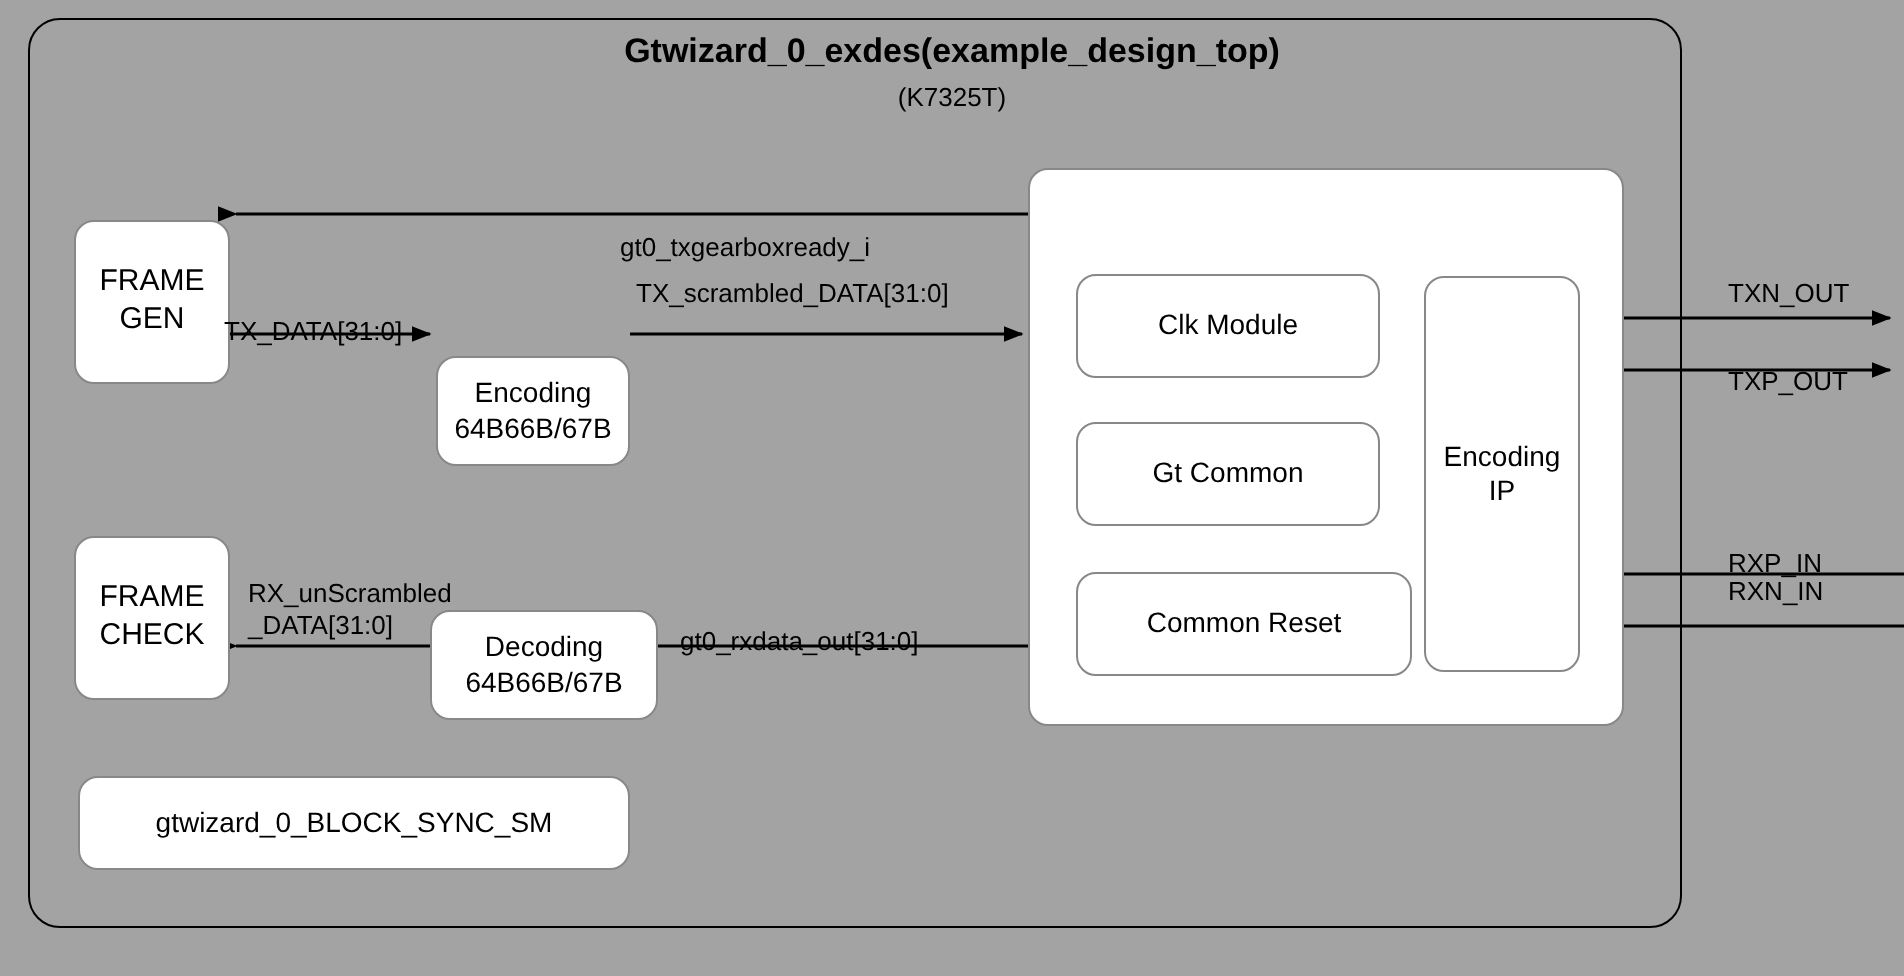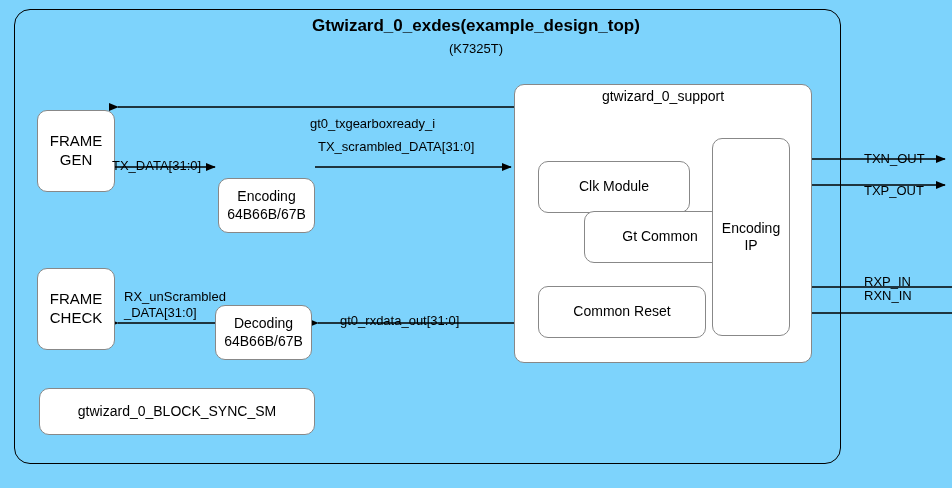--- a/index.html
+++ b/index.html
@@ -9,21 +9,21 @@
     background: #ffffff;
   }
   body {
     font-family: "Liberation Sans", sans-serif;
     color: #000000;
   }
   #canvas {
     position: relative;
     width: 952px;
     height: 488px;
-    background: #7dd3fc;
+    background: #a3a3a3;
     overflow: hidden;
   }
   .svg-layer {
     position: absolute;
     left: 0;
     top: 0;
     width: 952px;
     height: 488px;
   }
   
@@ -116,45 +116,44 @@
 
   <div class="box thin-box f15" style="left:37px; top:110px; width:78px; height:82px;">FRAME
 GEN</div>
 
   <div class="box thin-box f14" style="left:218px; top:134px; width:97px; height:55px;margin-top:44px;">Encoding
 64B66B/67B</div>
 
   <div class="box thin-box f15" style="left:37px; top:268px; width:78px; height:82px;">FRAME
 CHECK</div>
 
-  <div class="box thin-box f14" style="left:215px; top:305px; width:97px; height:55px;">Decoding
+  <div class="box thin-box f14" style="left:215px; top:305px; width:114px; height:55px;">Decoding
 64B66B/67B</div>
 
   <div class="box thin-box f14" style="left:39px; top:388px; width:276px; height:47px;">gtwizard_0_BLOCK_SYNC_SM</div>
 
   <div class="box thin-box" style="left:514px; top:84px; width:298px; height:279px;"></div>
-  <div class="lbl lbl-c f14" style="left:514px; top:88px; width:298px;">gtwizard_0_support</div>
 
-  <div class="box thin-box f14" style="left:538px; top:137px; width:152px; height:52px;margin-top:24px;">Clk Module</div>
-  <div class="box thin-box f14" style="left:538px; top:211px; width:152px; height:52px;margin-left:46px;">Gt Common</div>
+  <div class="box thin-box f14" style="left:538px; top:137px; width:152px; height:52px;">Clk Module</div>
+  <div class="box thin-box f14" style="left:538px; top:211px; width:152px; height:52px;">Gt Common</div>
   <div class="box thin-box f14" style="left:538px; top:286px; width:168px; height:52px;">Common Reset</div>
 
   <div class="box thin-box f14" style="left:712px; top:138px; width:78px; height:198px;">Encoding
 IP</div>
 
   <div class="lbl f13" style="left:310px; top:88px;margin-top:28px;">gt0_txgearboxready_i</div>
 
   <div class="lbl f13" style="left:112px; top:139px;margin-top:19px;">TX_DATA[31:0]</div>
 
   <div class="lbl f13" style="left:318px; top:139px;">TX_scrambled_DATA[31:0]</div>
 
   <div class="lbl f13" style="left:124px; top:289px;">RX_unScrambled
 _DATA[31:0]</div>
 
   <div class="lbl f13" style="left:340px; top:313px;">gt0_rxdata_out[31:0]</div>
 
-  <div class="lbl f13" style="left:864px; top:151px;">TXN_OUT</div>
+  <div class="lbl f13" style="left:864px; top:139px;">TXN_OUT</div>
   <div class="lbl f13" style="left:864px; top:183px;">TXP_OUT</div>
 
   <div class="lbl f13" style="left:864px; top:274px;">RXP_IN</div>
   <div class="lbl f13" style="left:864px; top:288px;">RXN_IN</div>
 
 </div>
 
 </body></html>

